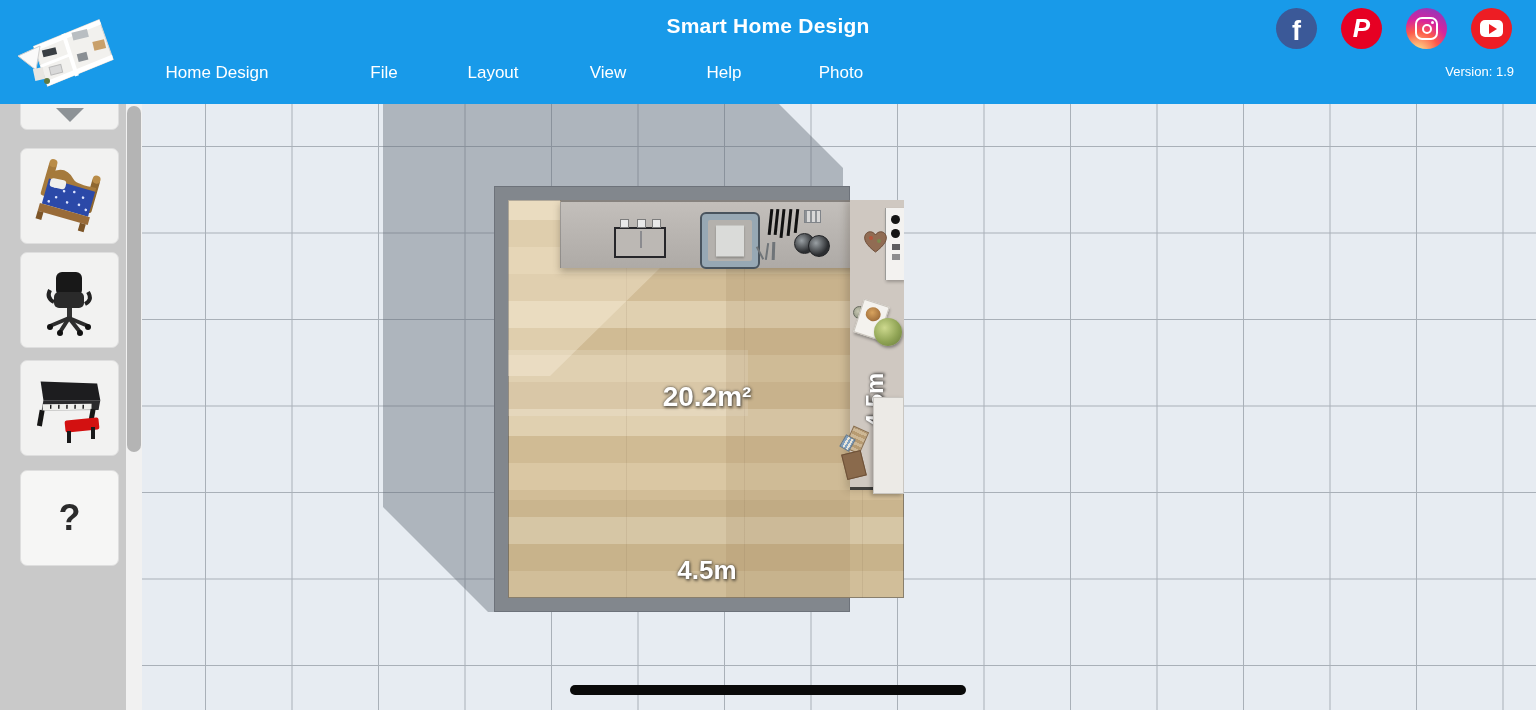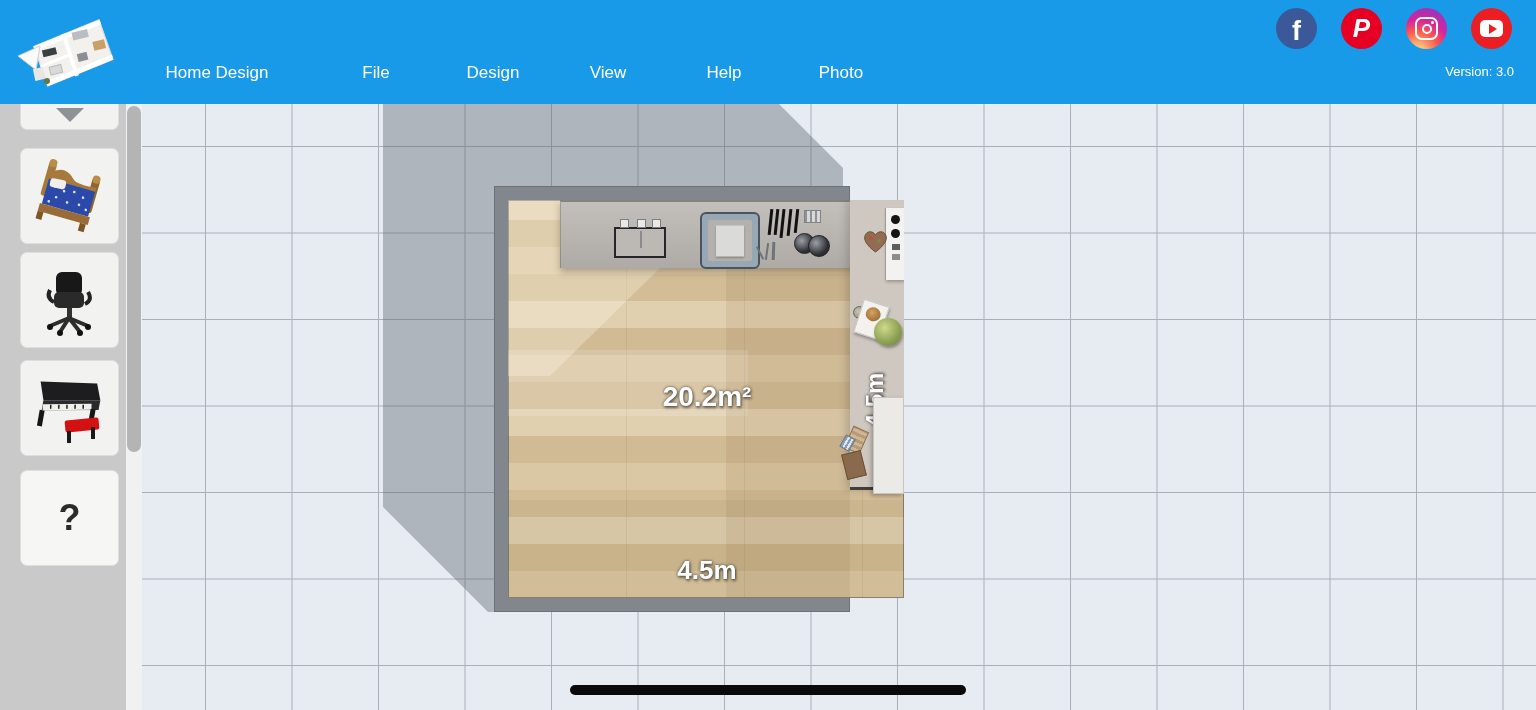--- a/index.html
+++ b/index.html
@@ -152,24 +152,25 @@
       <rect x="66" y="30" width="16" height="8" fill="#b9bec2"></rect>
       <rect x="84" y="44" width="12" height="9" fill="#c9a06a"></rect>
       <rect x="66" y="52" width="10" height="8" fill="#8a8f94"></rect>
       <rect x="36" y="58" width="12" height="8" fill="#d9d9d9" stroke="#bbb"></rect>
     </g>
     <polygon points="8,52 30,42 26,66" fill="#fafafa" stroke="#d0d0d0" stroke-width="1"></polygon>
     <rect x="24" y="64" width="10" height="12" fill="#e8e6e2" transform="rotate(-12 29 70)"></rect>
     <circle cx="37" cy="77" r="3" fill="#5f7a42"></circle>
   </svg>
 
+  <div class="app-title">Smart Home Design</div>
 
   <span class="menu-item active" style="left:217px">Home Design</span>
-  <span class="menu-item" style="left:376px">File</span>
-  <span class="menu-item" style="left:493px">Design</span>
+  <span class="menu-item" style="left:384px">File</span>
+  <span class="menu-item" style="left:493px">Layout</span>
   <span class="menu-item" style="left:608px">View</span>
   <span class="menu-item" style="left:724px">Help</span>
   <span class="menu-item" style="left:841px">Photo</span>
 
   <div class="social-row">
     <div class="soc fb">
         <span>f</span>
       </div>
     <div class="soc pin">
         <span>P</span>
@@ -180,21 +181,21 @@
         <div class="ig-dot"></div>
       </div>
     </div>
     <div class="soc yt">
       <div class="yt-box">
           <div class="yt-tri"></div>
         </div>
     </div>
   </div>
 
-  <div class="version">Version: 3.0</div>
+  <div class="version">Version: 1.9</div>
 </div>
 
 <div class="sidebar">
 
   <div class="side-item" style="top:-62px; height:88px;">
     <div class="tri-part"></div>
   </div>
 
   <div class="side-item" style="top:44px;">
     <svg width="86" height="86" viewBox="0 0 86 86">

